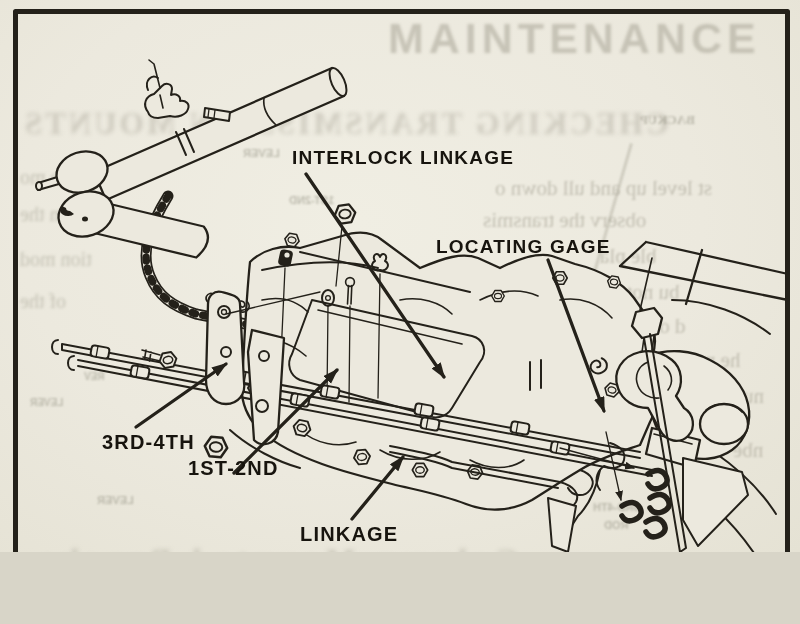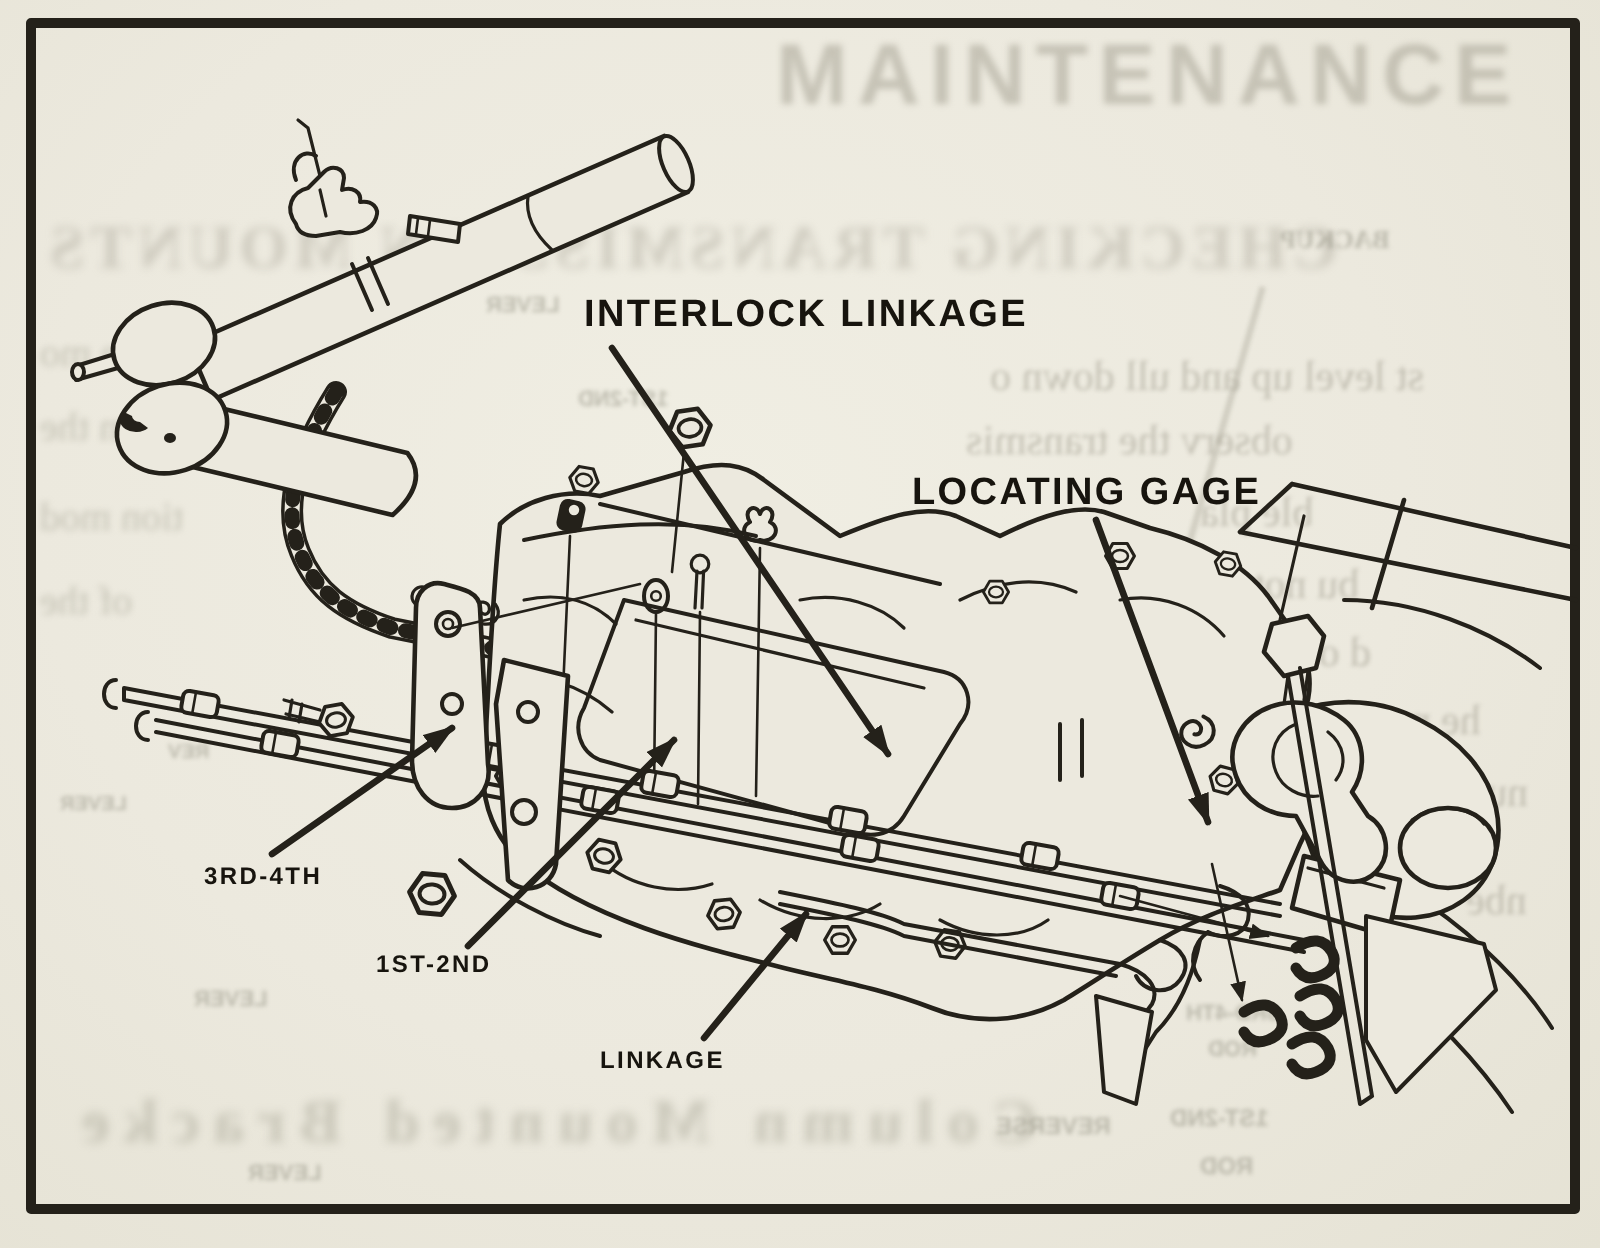--- a/index.html
+++ b/index.html
@@ -1,21 +1,21 @@
 <!DOCTYPE html>
 <html><head>
 <meta charset="utf-8">
 <style>
   :root{
     --paper:#ece9de;
     --ink:#24211a;
   }
   html,body{margin:0;padding:0;background:#d8d5c8;}
   .page{
-    position:relative;width:800px;height:624px;overflow:hidden;
+    position:relative;width:800px;height:552px;overflow:hidden;
     background:radial-gradient(ellipse at 45% 40%, #f0eee3 0%, #ece9de 55%, #e5e2d4 100%);
     font-family:"Liberation Sans",sans-serif;
   }
   
   .bleed{position:absolute;white-space:nowrap;z-index:1;color:rgba(158,155,140,.6);}
   .serif{font-family:"Liberation Serif",serif;}
   .sans{font-family:"Liberation Sans",sans-serif;}
   .mir{transform:scaleX(-1);}
   .b1{filter:blur(1.1px);} .b15{filter:blur(1.5px);} .b2{filter:blur(2px);} .b25{filter:blur(2.4px);}
   .bt-title{left:388px;top:14px;font-size:43px;font-weight:700;letter-spacing:5px;color:rgba(167,164,149,.55);}
@@ -27,26 +27,26 @@
   .bleed-line{position:absolute;left:630px;top:143px;width:3px;height:150px;
     background:rgba(160,157,143,.4);filter:blur(1px);transform-origin:top left;transform:rotate(16deg);z-index:1;}
   
   svg.art{position:absolute;left:0;top:0;z-index:2;}
   .k{stroke:var(--ink);fill:none;stroke-linecap:round;stroke-linejoin:round;}
   .w1{stroke-width:1.3px;} .w16{stroke-width:1.6px;} .w2{stroke-width:2px;}
   .w22{stroke-width:2.3px;} .w3{stroke-width:3.3px;} .w5{stroke-width:5.5px;}
   .fp{fill:var(--paper);}
   .fk{fill:var(--ink);stroke:none;}
   
-  .callout{position:absolute;z-index:3;font-weight:700;font-size:12px;line-height:1;
+  .callout{position:absolute;z-index:3;font-weight:700;font-size:20px;line-height:1;
     letter-spacing:1.2px;color:#17140e;white-space:nowrap;}
   #cl-interlock{left:292px;top:148px;font-size:19px;}
-  #cl-locating{left:456px;top:237px;font-size:19px;}
+  #cl-locating{left:436px;top:237px;font-size:19px;}
   #cl-34{left:102px;top:432px;}
-  #cl-12{left:188px;top:476px;}
+  #cl-12{left:188px;top:458px;}
   #cl-rev{left:300px;top:524px;}
 </style>
 </head>
 <body>
 
 <div class="page">
 
   <div class="bleed bt-title b15">MAINTENANCE</div>
   <div class="bleed bt-head serif mir b2">CHECKING TRANSMISSION MOUNTS</div>
   <div class="bleed serif mir b1 bt-sm" style="left:640px;top:112px;font-size:13px;">BACKUP</div>

